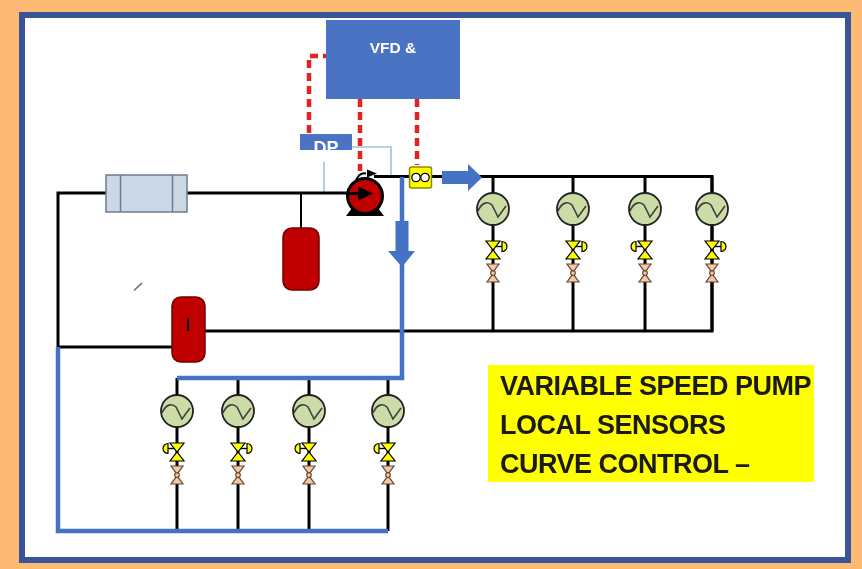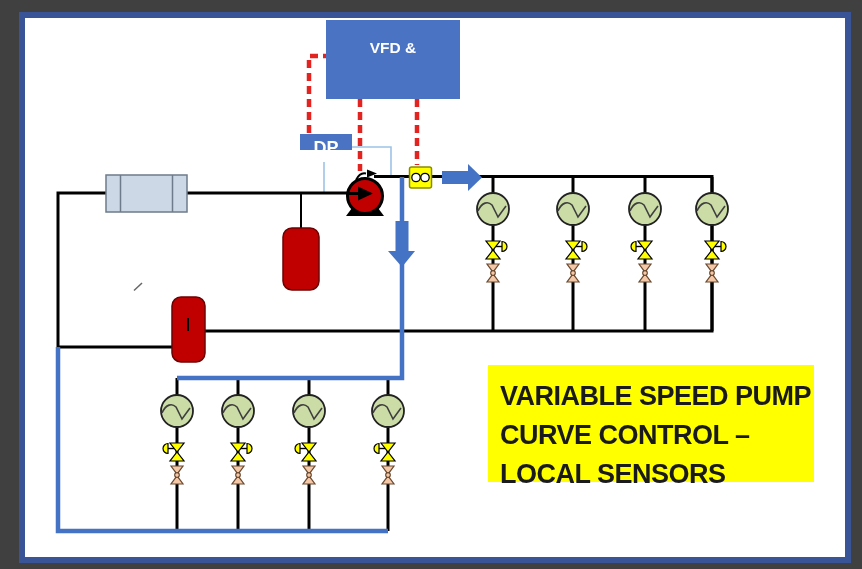--- a/index.html
+++ b/index.html
@@ -1,17 +1,17 @@
 <!DOCTYPE html>
 <html style="--frame: #3a5597; --control-box-fill: #4a73c4; --control-box-text: #ffffff; --caption-bg: #ffff00; --caption-text: #1a1a1a; --pipe-black: #000000; --flow-blue: #4472c4; --signal-red: #e2231f; --sense-blue: #9dc3e6; --equipment-red: #c00000; --coil-green: #cbdca6; --valve-yellow: #ffff00; --valve-pink: #f5c9a8; --flow-meter-yellow: #ffff00; --hx-gray: #ccd8e5;"><head>
 <meta charset="utf-8">
 <style>
   html,body{margin:0;padding:0;background:#fff;}
   #stage{
-    position:relative;width:862px;height:569px;background:#404040;overflow:hidden;
+    position:relative;width:862px;height:569px;background:#fdba74;overflow:hidden;
     font-family:"Liberation Sans",sans-serif;
   }
   #frame{
     position:absolute;left:19px;top:12px;width:832px;height:551px;
     border:6px solid var(--frame,#3a5597);box-sizing:border-box;background:#fff;
   }
   #diagram{position:absolute;left:0;top:0;}
   .pipe{stroke:var(--pipe-black,#000);stroke-width:3;fill:none;}
   .pipe-thin{stroke:var(--pipe-black,#000);stroke-width:2;fill:none;}
   .pipe-blue{stroke:var(--flow-blue,#4472c4);stroke-width:4.5;fill:none;}
@@ -34,21 +34,21 @@
     position:absolute;background:var(--control-box-fill,#4a73c4);
     color:var(--control-box-text,#fff);font-weight:bold;text-align:center;
     box-sizing:border-box;
   }
   #vfd-box{left:326px;top:20px;width:134px;height:79px;font-size:15.5px;line-height:21px;padding-top:17px;}
   #dp-box{left:300px;top:134px;width:52px;height:16px;font-size:18px;line-height:28px;}
   #caption-box{
     position:absolute;left:488px;top:365px;width:326px;height:117px;
     background:var(--caption-bg,#ffff00);color:var(--caption-text,#1a1a1a);
     font-weight:bold;font-size:27px;line-height:39px;letter-spacing:-0.5px;
-    padding:12px 0 0 12px;box-sizing:border-box;white-space:nowrap;
+    padding:2px 0 0 12px;box-sizing:border-box;white-space:nowrap;
   }
 </style>
 </head>
 <body>
 
 <div id="stage">
   <div id="frame"></div>
 
   <svg id="diagram" width="862" height="569" viewBox="0 0 862 569">
 
@@ -268,16 +268,16 @@
   <div class="ctrl-box" id="vfd-box">
     <div>VFD &amp;</div>
   </div>
 
   <div class="ctrl-box" id="dp-box">
     <span>DP</span>
   </div>
 
   <div id="caption-box">
     <div>VARIABLE SPEED PUMP</div>
+    <div>LOCAL SENSORS</div>
     <div>CURVE CONTROL –</div>
-    <div>LOCAL SENSORS</div>
   </div>
 </div>
 
 </body></html>

